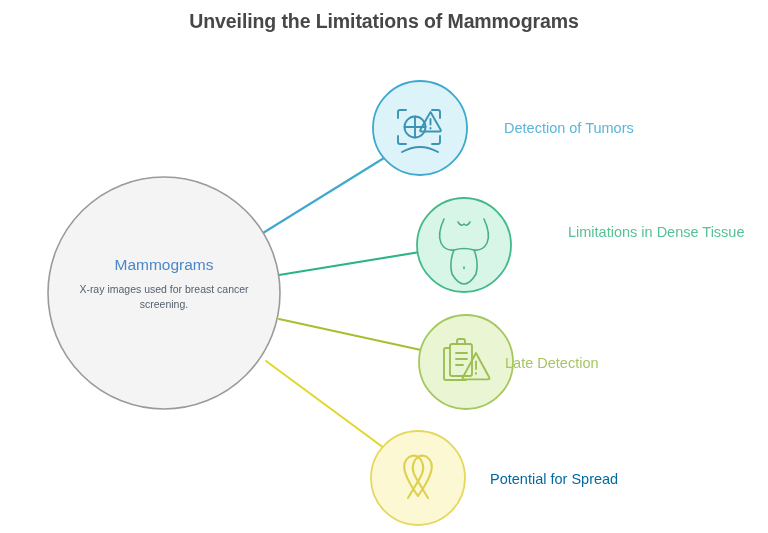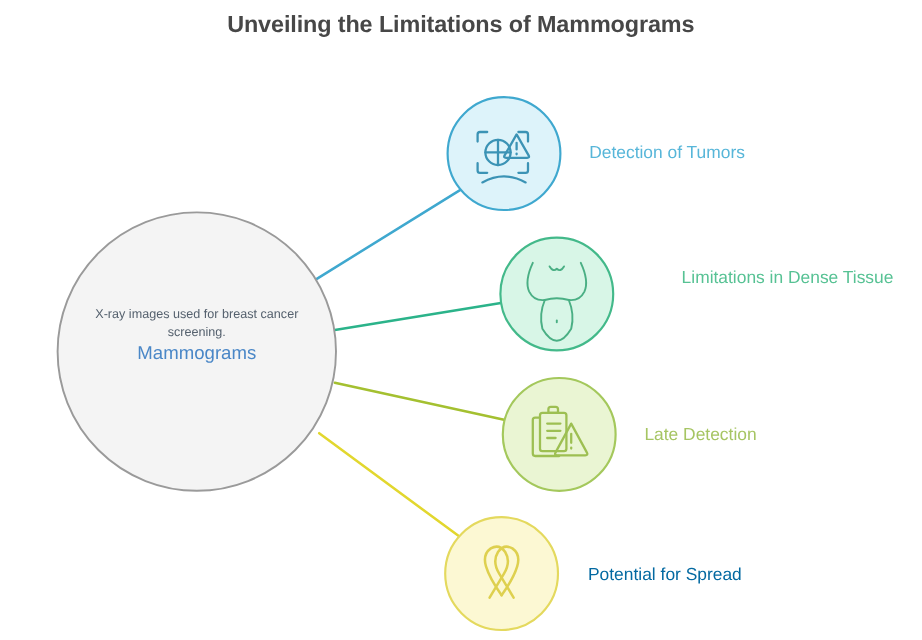--- a/index.html
+++ b/index.html
@@ -66,23 +66,23 @@
     line-height: 1.45;
     padding: 0 28px;
   }
 
   
   .branch-label {
     position: absolute;
     font-size: 14.5px;
     line-height: 1.42;
   }
-  #branch-label-0 { left: 491px; top: 118px; width: 210px; color: #57b6d9; }
+  #branch-label-0 { left: 504px; top: 118px; width: 210px; color: #57b6d9; }
   #branch-label-1 { left: 568px; top: 222px; width: 185px; color: #57c294; }
-  #branch-label-2 { left: 537px; top: 353px; width: 200px; color: #a6c563; }
+  #branch-label-2 { left: 505px; top: 353px; width: 200px; color: #a6c563; }
   #branch-label-3 { left: 490px; top: 469px; width: 210px; color: #0369a1; }
 </style>
 </head>
 <body>
 
 <div id="canvas">
 
   <div id="page-title">Unveiling the Limitations of Mammograms</div>
 
   <svg id="diagram-svg" viewBox="0 0 768 533">
@@ -158,22 +158,22 @@
       <g fill="none" stroke="#ded04f" stroke-width="2.1" stroke-linecap="round" stroke-linejoin="round">
 
         <path d="M418 496 Q408 482 405 472 Q402 462 409 457 Q416 453 421 460 Q426 468 420 478 L408 498"></path>
         <path d="M418 496 Q428 482 431 472 Q434 462 427 457 Q420 453 415 460 Q410 468 416 478 L428 498"></path>
       </g>
     </g>
 
   </svg>
 
   <div id="central-node-text">
+    <div id="central-node-title">Mammograms</div>
     <div id="central-node-subtitle">X-ray images used for breast cancer screening.</div>
-    <div id="central-node-title">Mammograms</div>
   </div>
 
   <div class="branch-label" id="branch-label-0">Detection of Tumors</div>
   <div class="branch-label" id="branch-label-1">Limitations in Dense Tissue</div>
   <div class="branch-label" id="branch-label-2">Late Detection</div>
   <div class="branch-label" id="branch-label-3">Potential for Spread</div>
 
 </div>
 
 </body></html>

